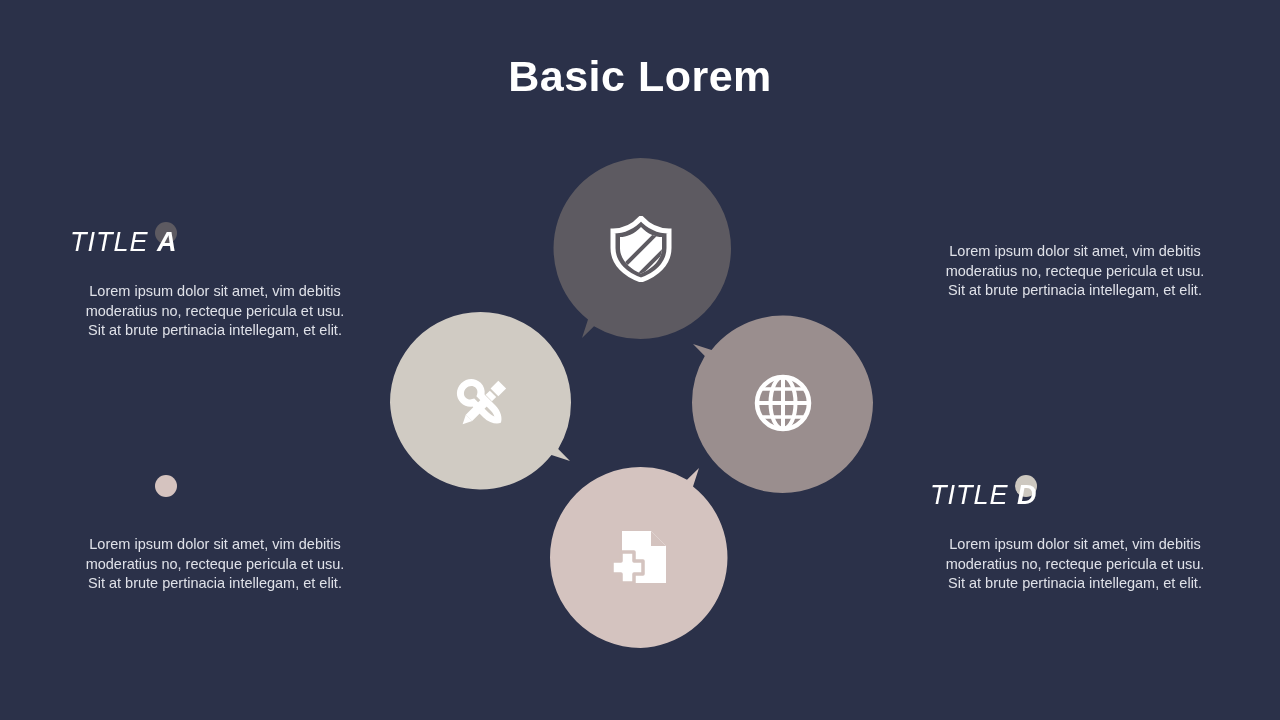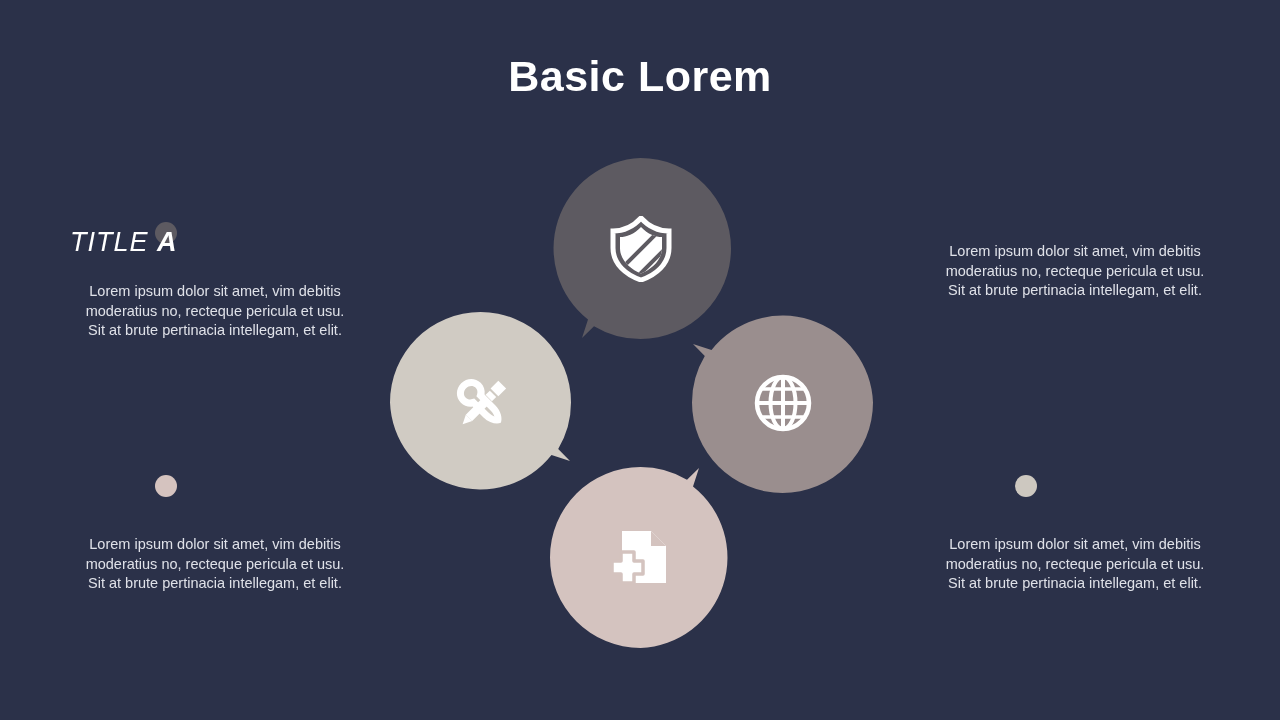--- a/index.html
+++ b/index.html
@@ -141,20 +141,21 @@
   <div class="body-text">
     <div>Lorem ipsum dolor sit amet, vim debitis</div>
     <div>moderatius no, recteque pericula et usu.</div>
     <div>Sit at brute pertinacia intellegam, et elit.</div>
   </div>
 </div>
 
 <div class="text-block right block-d">
   <div class="heading-row">
     <span class="heading-dot" style="background:#cdc8c0"></span>
+    <span class="heading-text"><span class="heading-label">TITLE</span> <span class="heading-letter">D</span></span>
   </div>
   <div class="body-text">
     <div>Lorem ipsum dolor sit amet, vim debitis</div>
     <div>moderatius no, recteque pericula et usu.</div>
     <div>Sit at brute pertinacia intellegam, et elit.</div>
   </div>
 </div>
 
 <div id="radial-diagram">
 

